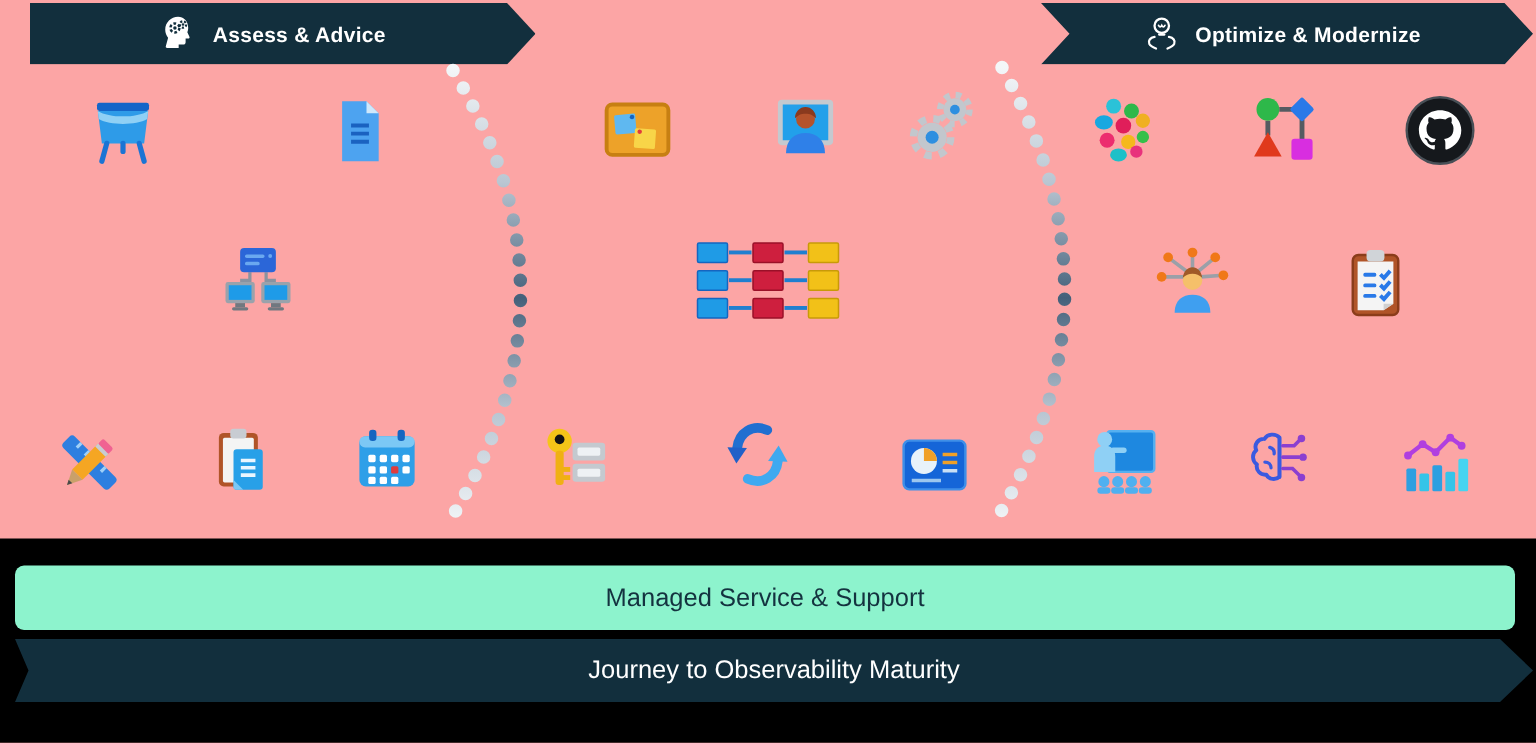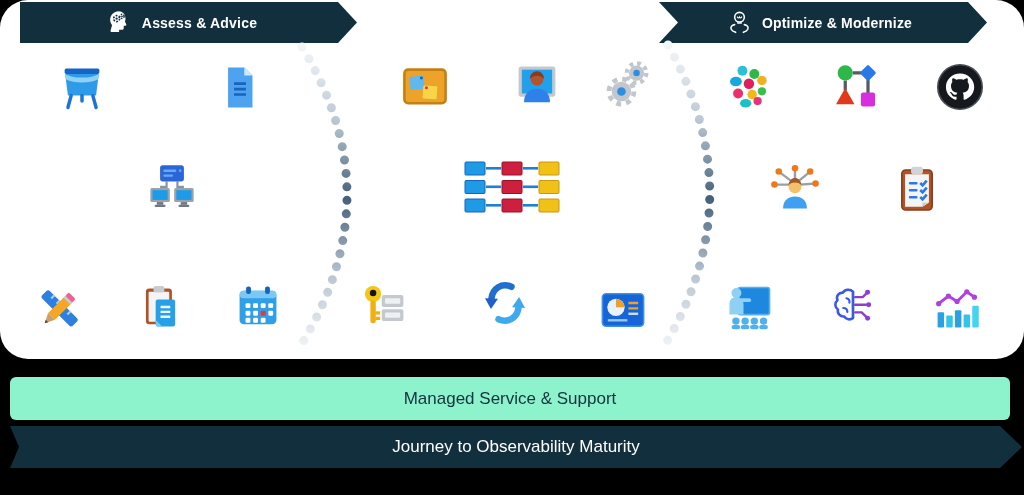--- a/index.html
+++ b/index.html
@@ -1,28 +1,28 @@
 <!DOCTYPE html>
 <html><head>
 <meta charset="utf-8">
 <style>
   html,body{margin:0;padding:0;background:#000;}
   body{width:1024px;height:495px;position:relative;font-family:"Liberation Sans",sans-serif;overflow:hidden;}
-  .stage{position:absolute;left:0;top:0;width:1024px;height:359px;background:#ffffff;border-radius:28px;}
+  .stage{position:absolute;left:0;top:0;width:1024px;height:359px;background:#fca5a5;}
 
   
   .pb{position:absolute;top:2px;height:41px;display:flex;align-items:center;justify-content:center;gap:9px;box-sizing:border-box;}
   .pb .hlabel{font-size:14px;font-weight:600;letter-spacing:.2px;white-space:nowrap;}
   .hicon{width:27px;height:27px;flex:0 0 auto;}
   .hicon svg{width:100%;height:100%;display:block;}
   #pb-1{left:20px;width:337px;background:#122f3d;color:#fff;
         clip-path:polygon(0 0,calc(100% - 19px) 0,100% 50%,calc(100% - 19px) 100%,0 100%);padding-right:14px;}
   #pb-2{left:345px;width:346px;background:#8df3cd;color:#122f3d;
         clip-path:polygon(0 0,calc(100% - 19px) 0,100% 50%,calc(100% - 19px) 100%,0 100%,19px 50%);padding-right:8px;}
-  #pb-3{left:659px;width:328px;background:#122f3d;color:#fff;
+  #pb-3{left:694px;width:328px;background:#122f3d;color:#fff;
         clip-path:polygon(0 0,calc(100% - 19px) 0,100% 50%,calc(100% - 19px) 100%,0 100%,19px 50%);padding-right:8px;}
 
   
   .arcs{position:absolute;left:0;top:0;pointer-events:none;}
 
   
   .ic{position:absolute;width:52px;height:52px;}
   .ic svg{width:100%;height:100%;display:block;}
   #ic-block-grid{width:100px;height:56px;}
 

